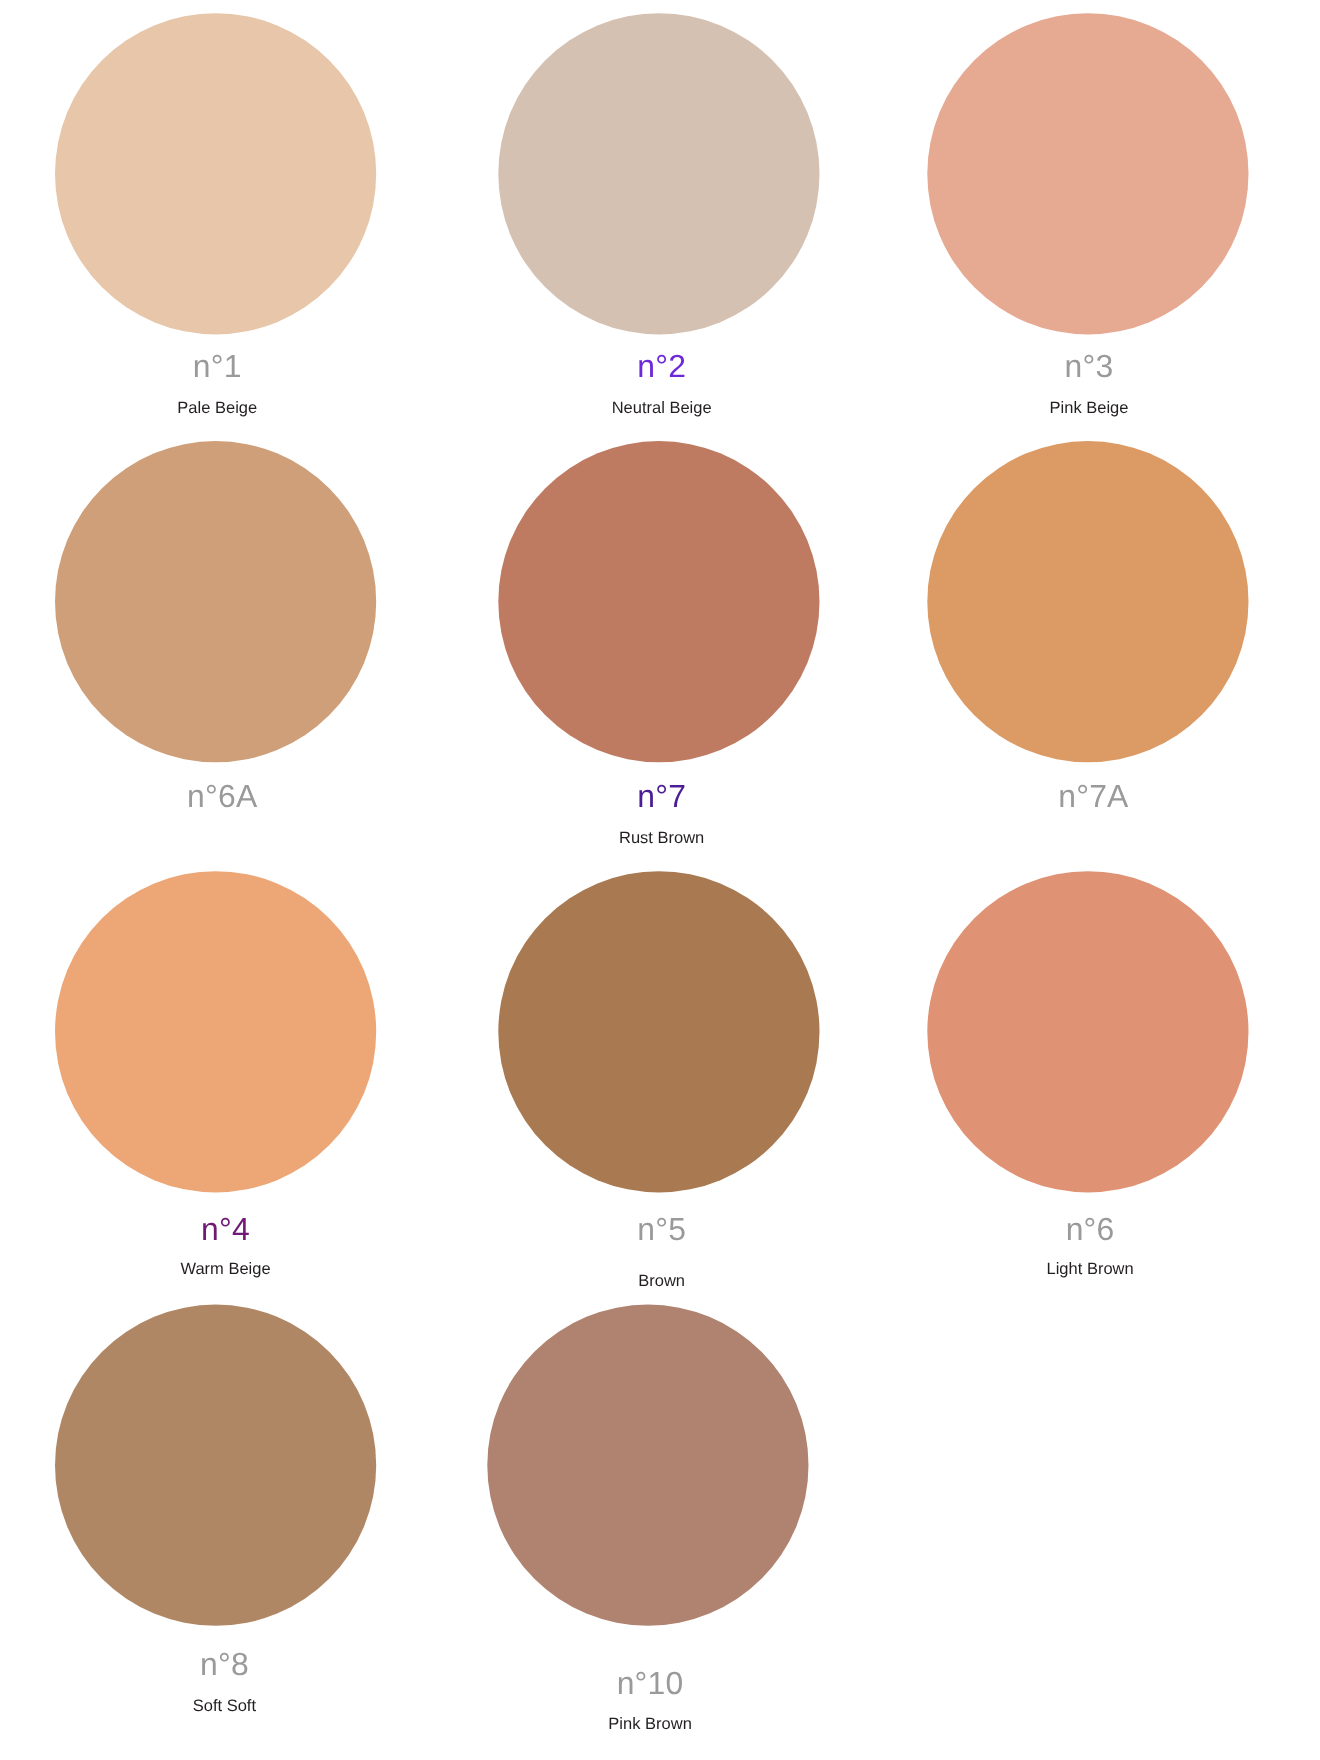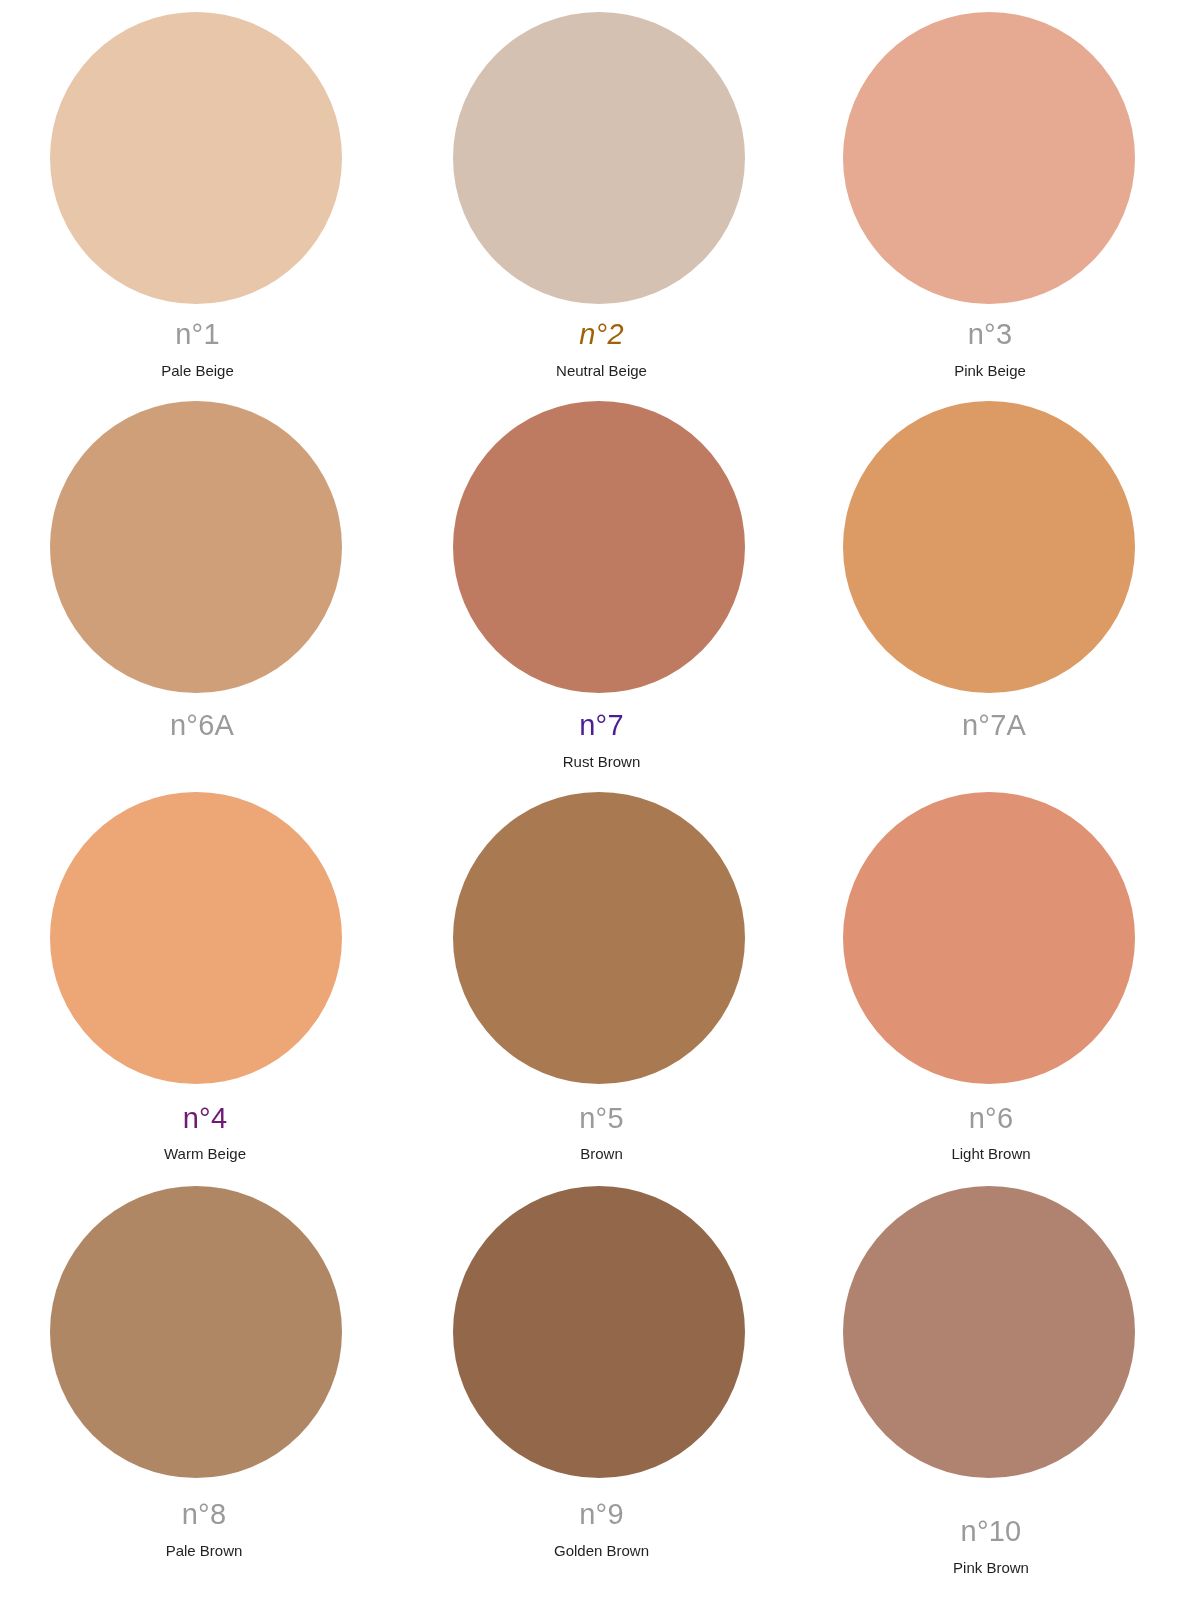--- a/index.html
+++ b/index.html
@@ -100,21 +100,21 @@
 
   
   .row-3 .swatch-disc { margin-top: 6px; }
   .row-3 .swatch-code { margin-top: 20px; }
   .row-3 .swatch-name { margin-top: 13px; text-align: right; }
 
   .r3c1 .swatch-disc { margin-left: -8px; }
   .r3c2 .swatch-disc { margin-left: -8px; }
   .r3c3 .swatch-disc { margin-left: -22px; }
   .r3c1 .swatch-labels { margin-left: 10px; }
-  .r3c2 .swatch-labels { margin-left: -3px; }
+  .r3c2 .swatch-labels { margin-left: -3px; gap: 11px; }
   .r3c3 .swatch-labels { margin-left: -18px; }
 
   
   .row-4 .swatch-disc { margin-top: 4px; }
   .row-4 .swatch-code { margin-top: 22px; }
   .row-4 .swatch-name { margin-top: 14px; }
 
   .r4c1 .swatch-disc { margin-left: -8px; }
   .r4c2 .swatch-disc { margin-left: -8px; }
   .r4c3 .swatch-disc { margin-left: -22px; }
@@ -132,21 +132,21 @@
       <div class="swatch-disc" style="background-color: rgb(231, 198, 170);"></div>
       <div class="swatch-labels">
         <div class="swatch-code" style="color: rgb(154, 154, 154);">n°1</div>
         <div class="swatch-name" style="color: rgb(35, 31, 32);">Pale Beige</div>
       </div>
     </div>
 
     <div class="swatch-cell row-1 c2 r1c2">
       <div class="swatch-disc" style="background-color: rgb(213, 193, 178);"></div>
       <div class="swatch-labels">
-        <div class="swatch-code" style="color: #a16207; font-style: italic;">n°2</div>
+        <div class="swatch-code" style="color: #6d28d9;">n°2</div>
         <div class="swatch-name" style="color: rgb(35, 31, 32);">Neutral Beige</div>
       </div>
     </div>
 
     <div class="swatch-cell row-1 c3 r1c3">
       <div class="swatch-disc" style="background-color: rgb(230, 169, 146);"></div>
       <div class="swatch-labels">
         <div class="swatch-code" style="color: rgb(154, 154, 154);">n°3</div>
         <div class="swatch-name" style="color: rgb(35, 31, 32);">Pink Beige</div>
       </div>
@@ -197,31 +197,24 @@
       <div class="swatch-labels">
         <div class="swatch-code" style="color: rgb(154, 154, 154);">n°6</div>
         <div class="swatch-name" style="color: rgb(35, 31, 32);">Light Brown</div>
       </div>
     </div>
 
     <div class="swatch-cell row-4 c1 r4c1">
       <div class="swatch-disc" style="background-color: rgb(176, 135, 101);"></div>
       <div class="swatch-labels">
         <div class="swatch-code" style="color: rgb(154, 154, 154);">n°8</div>
-        <div class="swatch-name" style="color: rgb(35, 31, 32);">Pale Brown</div>
-      </div>
-    </div>
-
-    <div class="swatch-cell row-4 c2 r4c2">
-      <div class="swatch-disc" style="background-color: rgb(146, 103, 74);"></div>
-      <div class="swatch-labels">
-        <div class="swatch-code" style="color: rgb(154, 154, 154);">n°9</div>
-        <div class="swatch-name" style="color: rgb(35, 31, 32);">Golden Brown</div>
-      </div>
-    </div>
+        <div class="swatch-name" style="color: rgb(35, 31, 32);">Soft Soft</div>
+      </div>
+    </div>
+
 
     <div class="swatch-cell row-4 c3 r4c3">
       <div class="swatch-disc" style="background-color: rgb(176, 131, 112);"></div>
       <div class="swatch-labels">
         <div class="swatch-code" style="color: rgb(154, 154, 154); margin-top: 39px;">n°10</div>
         <div class="swatch-name" style="color: rgb(35, 31, 32);">Pink Brown</div>
       </div>
     </div>
 
   </div>

